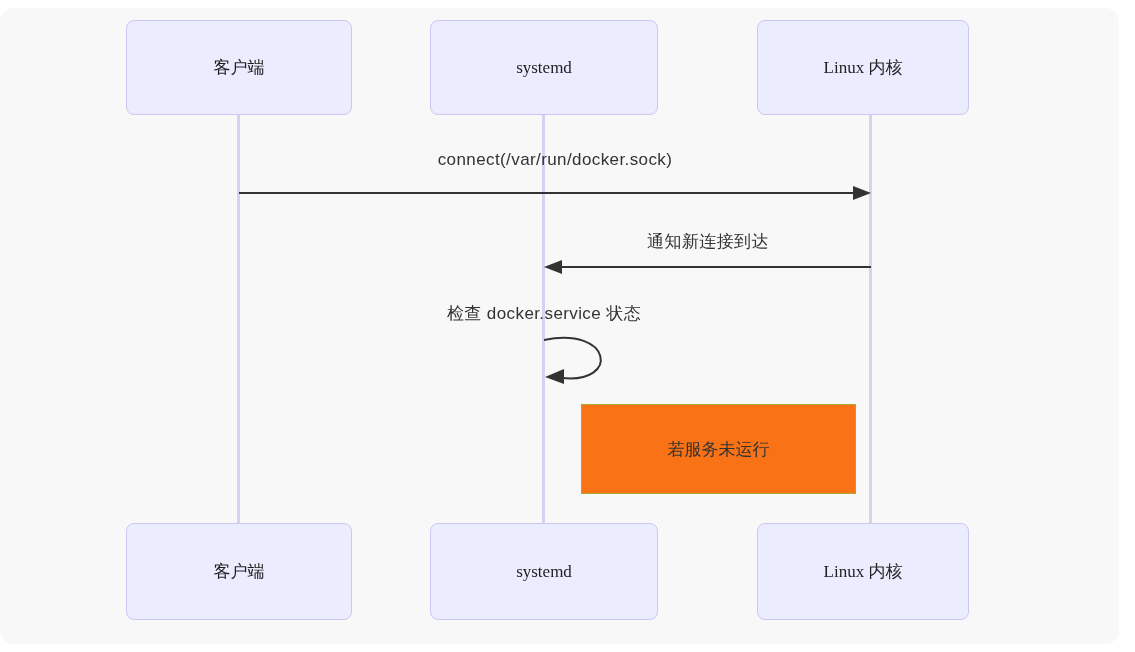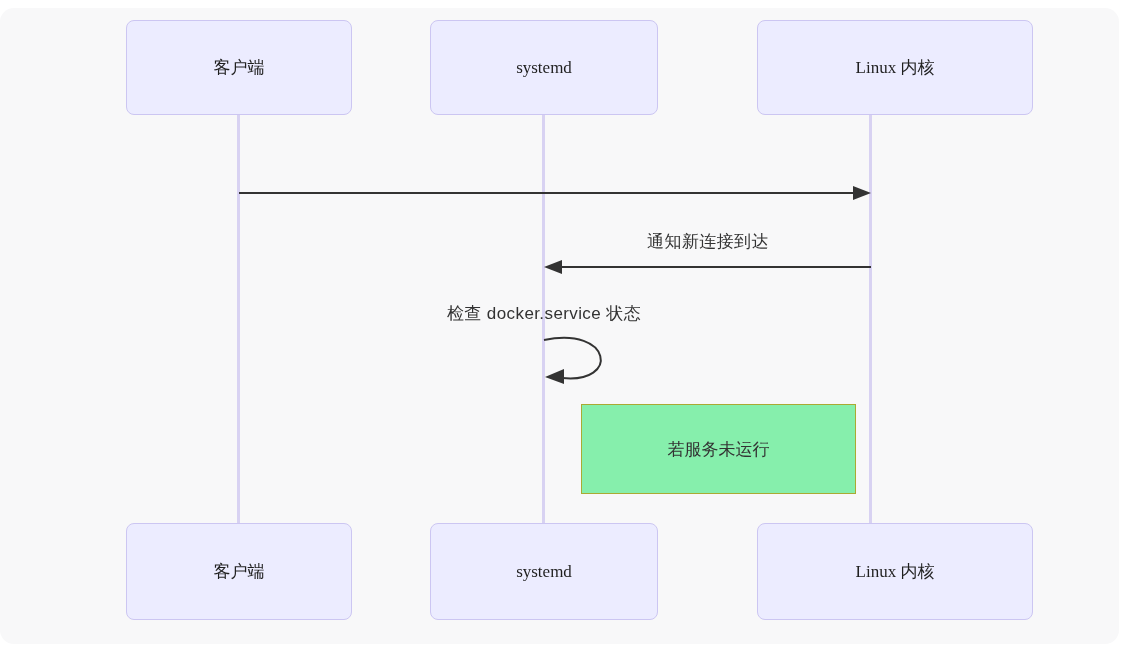--- a/index.html
+++ b/index.html
@@ -35,21 +35,21 @@
     align-items: center;
     justify-content: center;
     font-size: 17px;
     color: #1f1f1f;
     font-family: Liberation Serif, serif;
   }
   .actor-top    { top: 20px;  height: 95px; }
   .actor-bottom { top: 523px; height: 97px; }
   .actor-client  { left: 126px; width: 226px; }
   .actor-systemd { left: 430px; width: 228px; }
-  .actor-kernel  { left: 757px; width: 276px; }
+  .actor-kernel  { left: 757px; width: 212px; }
 
   .lifeline {
     position: absolute;
     top: 115px;
     height: 408px;
     width: 3px;
     background: #d8d2f2;
   }
   .lifeline-client  { left: 237px; }
   .lifeline-systemd { left: 542px; }
@@ -75,21 +75,21 @@
   .msg-2 { left: 708px; top: 230px; }
   .msg-3 { left: 544px; top: 302px; }
 
   .note-box {
     position: absolute;
     left: 581px;
     top: 404px;
     width: 275px;
     height: 90px;
     box-sizing: border-box;
-    background: #86efac;
+    background: #f97316;
     border: 1px solid #aaaa33;
     display: flex;
     flex-direction: column;
     align-items: center;
     justify-content: center;
     font-size: 17px;
     line-height: 25px;
     color: #333333;
   }
 </style>
@@ -135,20 +135,21 @@
       <line x1="871" y1="267" x2="559" y2="267" stroke="#333333" stroke-width="2"></line>
       <polygon points="562,260 544,267 562,274" fill="#333333"></polygon>
     </g>
 
     <g>
       <path d="M 544 340 C 612 326 620 384 562 378" fill="none" stroke="#333333" stroke-width="2"></path>
       <polygon points="564,369 545,377 564,384" fill="#333333"></polygon>
     </g>
   </svg>
 
+  <div class="msg-label msg-1">connect(/var/run/docker.sock)</div>
   <div class="msg-label msg-2">通知新连接到达</div>
   <div class="msg-label msg-3">检查 docker.service 状态</div>
 
   <div class="note-box">
     <span>若服务未运行</span>
   </div>
 
 </div>
 
 </body></html>

